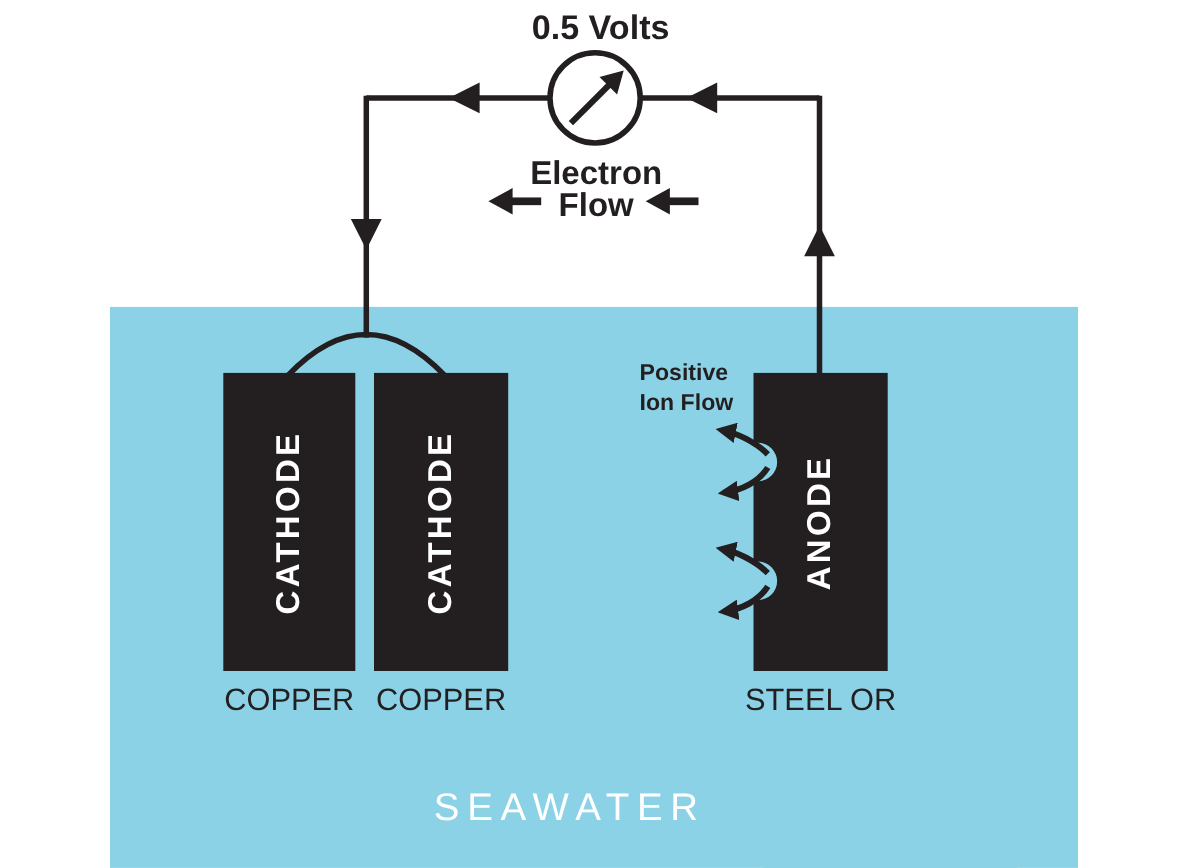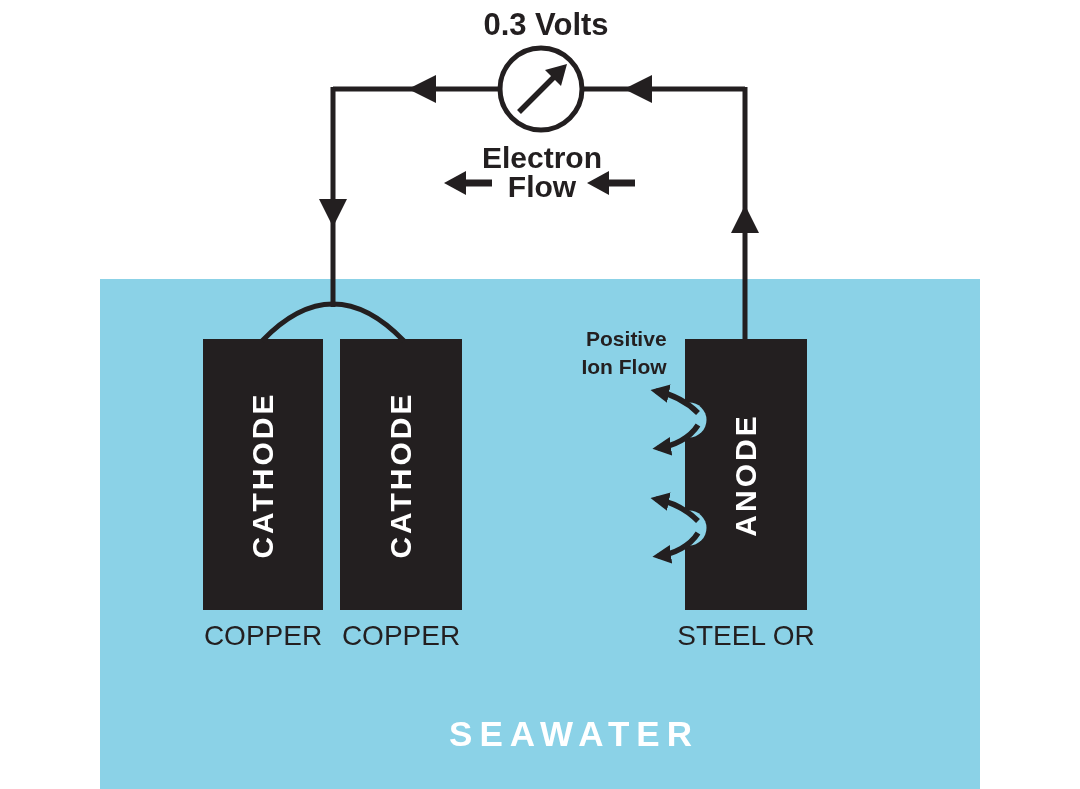--- a/index.html
+++ b/index.html
@@ -26,34 +26,34 @@
     position:absolute;left:546px;top:7px;transform:translateX(-50%);
     color:var(--ink,#231F20);font-size:31px;font-weight:bold;white-space:nowrap;
   }
   .eflow{
     position:absolute;left:542px;top:143px;transform:translateX(-50%);
     color:var(--ink,#231F20);font-size:30px;font-weight:bold;text-align:center;
     line-height:29px;white-space:nowrap;
   }
   .ionflow{
     position:absolute;left:624px;top:325px;transform:translateX(-50%);
-    color:var(--ink,#231F20);font-size:21px;font-weight:bold;text-align:right;
+    color:var(--ink,#231F20);font-size:21px;font-weight:bold;text-align:left;
     line-height:28px;white-space:nowrap;
   }
   .material{
     position:absolute;top:617px;transform:translateX(-50%);
     color:var(--ink,#231F20);font-size:28px;font-weight:400;text-align:center;
     line-height:37px;white-space:nowrap;
   }
   .material-copper{left:263px;}
   .material-steel{left:401px;}
   .material-anode{left:746px;}
   .seawater-label{
-    position:absolute;left:574px;top:714px;transform:translateX(-50%);
-    color:var(--label-white,#fff);font-size:35px;font-weight:bold;
+    position:absolute;left:518px;top:714px;transform:translateX(-50%);
+    color:var(--label-white,#fff);font-size:35px;font-weight:normal;
     letter-spacing:7px;white-space:nowrap;
   }
   svg.overlay{position:absolute;left:0;top:0;pointer-events:none;}
   .wire{stroke:var(--ink,#231F20);stroke-width:5;fill:none;}
   .needle{stroke:var(--ink,#231F20);stroke-width:5.5;fill:none;}
   .head{fill:var(--ink,#231F20);stroke:none;}
   .ion{stroke:var(--ink,#231F20);stroke-width:5.5;fill:none;}
   .notch{fill:var(--seawater,#8BD2E7);stroke:none;}
   .meter-face{fill:#ffffff;stroke:var(--ink,#231F20);stroke-width:5;}
   .markerhead{fill:var(--ink,#231F20);}
@@ -116,21 +116,21 @@
     </g>
 
     <g>
       <path class="ion" d="M698,413 C687,402 671,394 656,391" marker-end="url(#ionhead)"></path>
       <path class="ion" d="M698,425 C690,438 674,446 658,448" marker-end="url(#ionhead)"></path>
       <path class="ion" d="M698,521 C687,510 671,502 656,499" marker-end="url(#ionhead)"></path>
       <path class="ion" d="M698,533 C690,546 674,554 658,556" marker-end="url(#ionhead)"></path>
     </g>
   </svg>
 
-  <div class="title">0.3 Volts</div>
+  <div class="title">0.5 Volts</div>
 
   <div class="eflow">
     <div>Electron</div>
     <div>Flow</div>
   </div>
 
   <div class="ionflow">
     <div>Positive</div>
     <div>Ion Flow</div>
   </div>

